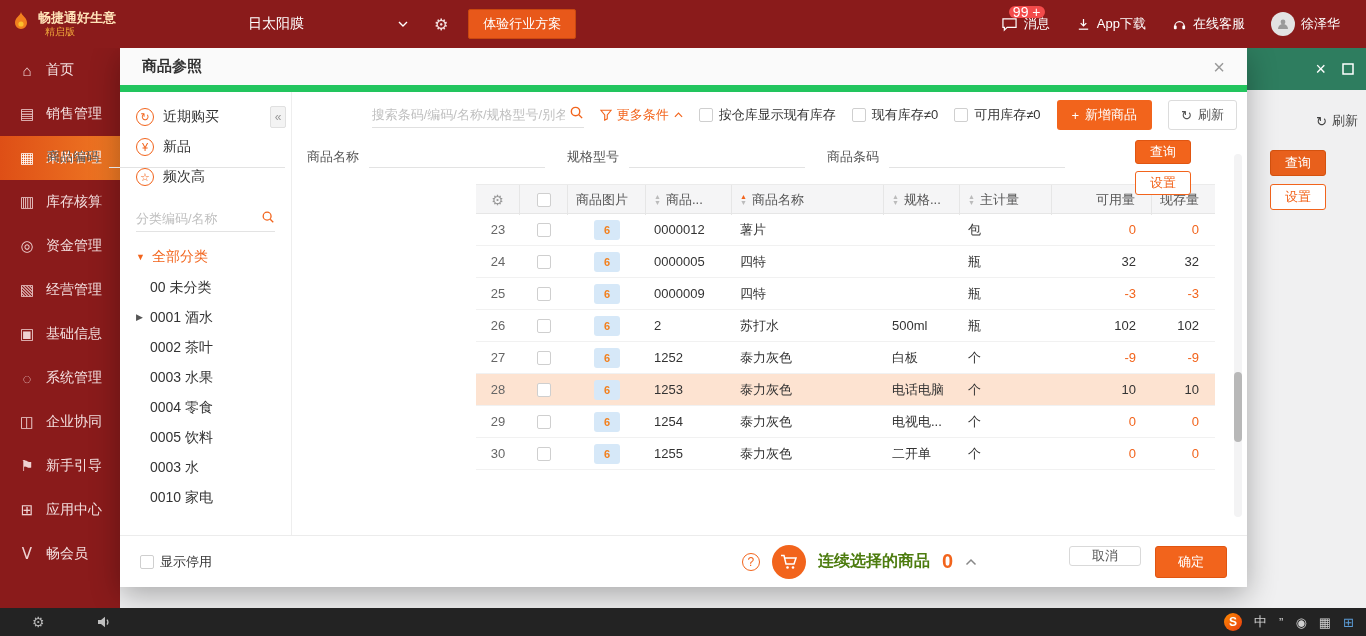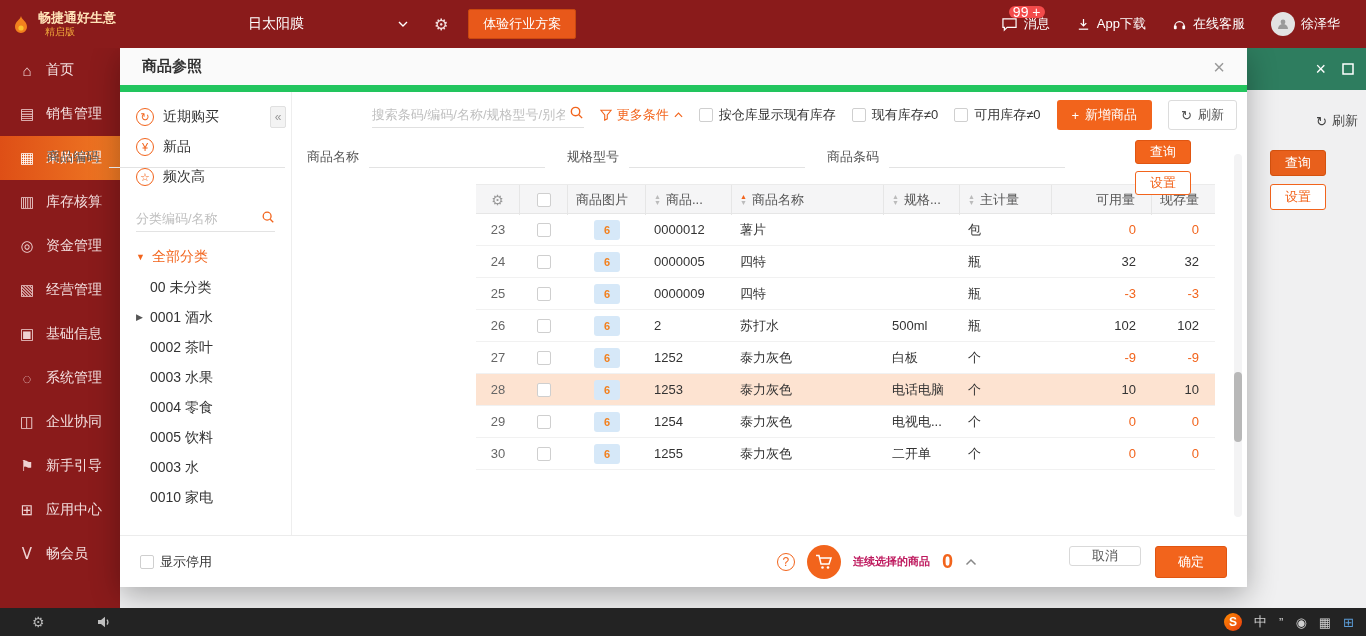--- a/index.html
+++ b/index.html
@@ -1,21 +1,21 @@
 <!DOCTYPE html>
 <html><head>
 <meta charset="utf-8">
 <style>
   * { box-sizing:border-box; margin:0; padding:0; }
   html,body { width:1366px; height:636px; overflow:hidden; }
   body { position:relative; font-family:"Liberation Sans","DejaVu Sans",sans-serif; background:#F0F0F1; color:#333; }
 
   
   .topbar { position:absolute; top:0; left:0; right:0; height:48px; background:#8A1B1B; display:flex; align-items:center; z-index:30; }
-  .brand { width:120px; display:flex; align-items:flex-end; gap:6px; padding-left:10px; }
+  .brand { width:120px; display:flex; align-items:flex-start; gap:6px; padding-left:10px; }
   .brand-texts { display:flex; flex-direction:column; line-height:1.1; }
   .brand-name { color:#FFE3B8; font-size:13px; font-weight:bold; white-space:nowrap; }
   .brand-badge { color:#F0A93C; font-size:10px;margin-left:7px; }
   .tb-select { margin-left:128px; width:160px; display:flex; justify-content:space-between; align-items:center; color:#fff; font-size:14px; cursor:pointer; }
   .tb-gear { margin-left:26px; color:#F3DFDF; font-size:16px; cursor:pointer; }
   .tb-trial { margin-left:20px; height:30px; padding:0 14px; background:#E8581A; border:1px solid #C9480F; color:#fff; font-size:13px; display:flex; align-items:center; border-radius:2px; cursor:pointer; }
   .tb-right { margin-left:auto; display:flex; align-items:center; gap:26px; padding-right:26px; }
   .tb-item { display:flex; align-items:center; gap:6px; color:#fff; font-size:13px; position:relative; cursor:pointer; }
   .badge { position:absolute; top:-9px; left:8px; background:#F34B4B; color:#fff; font-size:14px; border-radius:8px; padding:0 4px; line-height:12px; }
   .avatar { width:24px; height:24px; border-radius:50%; background:#E3E3E3; display:flex; align-items:center; justify-content:center; }
@@ -101,21 +101,21 @@
 
   
   .vscroll { position:absolute; right:5px; top:62px; bottom:18px; width:8px; background:#F3F3F4; border-radius:4px; }
   .vthumb { position:absolute; left:0; width:8px; height:70px; top:60%; background:#B8B8B8; border-radius:4px; }
 
   
   .m-footer { height:52px; flex:0 0 52px; border-top:1px solid #ECECEC; display:flex; align-items:center; padding:0 20px; gap:12px; }
   .f-center { margin-left:auto; display:flex; align-items:center; gap:12px; }
   .help-ic { width:18px; height:18px; border:1px solid #F2641C; border-radius:50%; color:#F2641C; font-size:12px; display:flex; align-items:center; justify-content:center; cursor:pointer; }
   .cart-ic { width:34px; height:34px; border-radius:50%; background:#F2641C; display:flex; align-items:center; justify-content:center; }
-  .f-label { font-size:11px; font-weight:bold; color:#be185d; }
+  .f-label { font-size:16px; font-weight:bold; color:#4d7c0f; }
   .f-count { font-size:20px; font-weight:bold; color:#F2641C; }
   .f-collapse { color:#888; cursor:pointer; display:flex; align-items:center; }
   .f-btns { margin-left:80px; display:flex; gap:14px; }
   .btn-cancel { width:72px; height:20px; background:#fff; border:1px solid #D9D9D9; border-radius:3px; color:#555; font-size:13px; display:flex; align-items:center; justify-content:center; cursor:pointer; }
   .btn-ok { width:72px; height:32px; background:#F2641C; border:1px solid #E05511; border-radius:3px; color:#fff; font-size:13px; display:flex; align-items:center; justify-content:center; cursor:pointer; }
 
   
   .taskbar { position:absolute; bottom:0; left:0; right:0; height:28px; background:#232323; display:flex; align-items:center; z-index:40; }
   .tk-gear { margin-left:32px; color:#B5B5B5; font-size:14px; cursor:pointer; }
   .tk-speaker { margin-left:52px; cursor:pointer; display:flex; align-items:center; }

